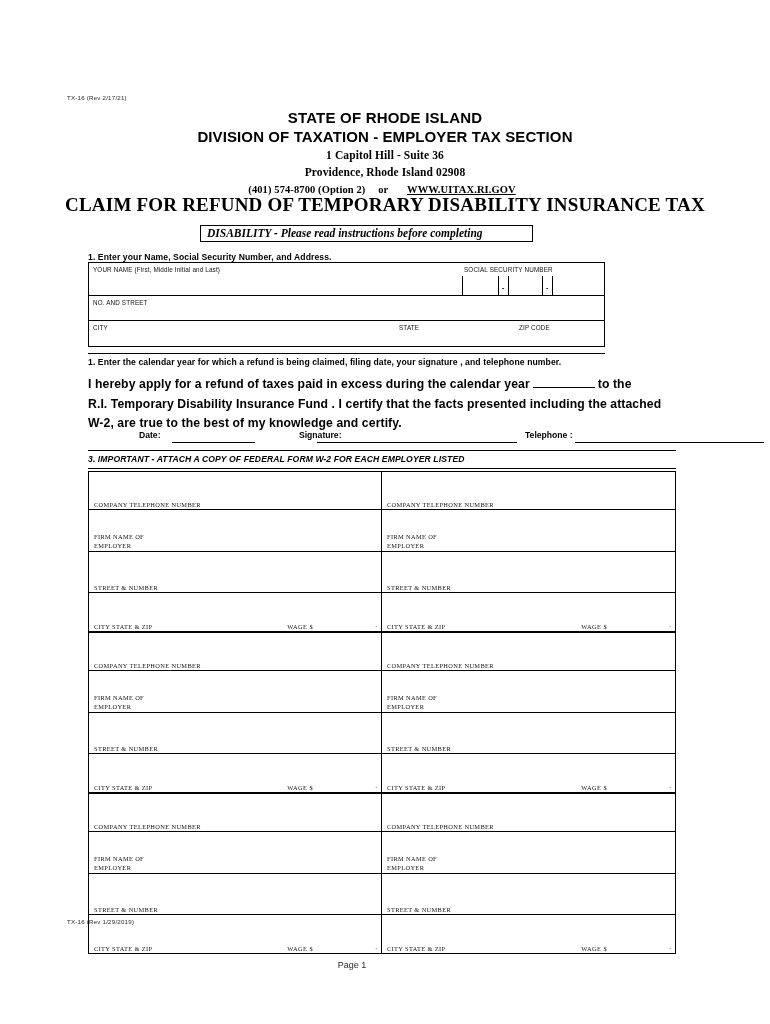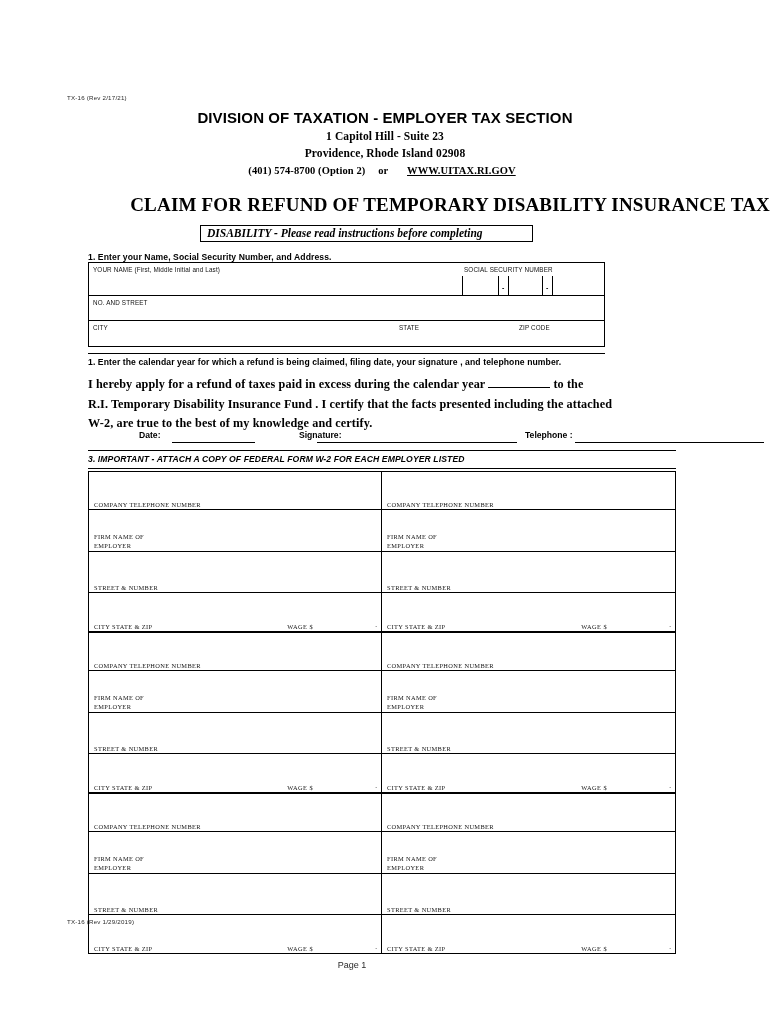--- a/index.html
+++ b/index.html
@@ -71,21 +71,21 @@
     text-decoration: underline;
     padding: 0 6px;
   }
 
   
   .form-title {
     position: absolute;
     left: 0;
     top: 194px;
     width: 770px;
-    text-align: right;
+    text-align: center;
     font-family: "Liberation Serif", serif;
     font-weight: bold;
     font-size: 19px;
     letter-spacing: 0.2px;
   }
 
   
   .important-box {
     position: absolute;
     left: 200px;
@@ -194,21 +194,21 @@
     font-weight: bold;
     color: #000;
   }
 
   
   .sec2-body {
     position: absolute;
     left: 88px;
     top: 375px;
     width: 600px;
-    font-family: Liberation Serif, serif;
+    font-family: Liberation Sans, sans-serif;
     font-weight: bold;
     font-size: 12.2px;
     line-height: 19.5px;
     letter-spacing: 0.1px;
   }
   .blank-inline {
     display: inline-block;
     width: 62px;
     border-bottom: 1.2px solid #000;
     margin: 0 3px;
@@ -335,22 +335,23 @@
   }
 </style>
 </head>
 <body>
 
 <div class="page">
 
   <div class="rev-top">TX-16 (Rev 2/17/21)</div>
 
   <div class="agency-head">
+    <div class="agency-line1">STATE OF RHODE ISLAND</div>
     <div class="agency-line2">DIVISION OF TAXATION - EMPLOYER TAX SECTION</div>
-    <div class="agency-addr">1 Capitol Hill - Suite 23</div>
+    <div class="agency-addr">1 Capitol Hill - Suite 36</div>
     <div class="agency-addr">Providence, Rhode Island 02908</div>
     <div class="agency-contact">
       <span>(401) 574-8700 (Option 2)</span>
       <span style="padding:0 10px;">or</span>
       <span class="url">WWW.UITAX.RI.GOV</span>
     </div>
   </div>
 
   <div class="form-title">CLAIM FOR REFUND OF TEMPORARY DISABILITY INSURANCE TAX</div>
 

